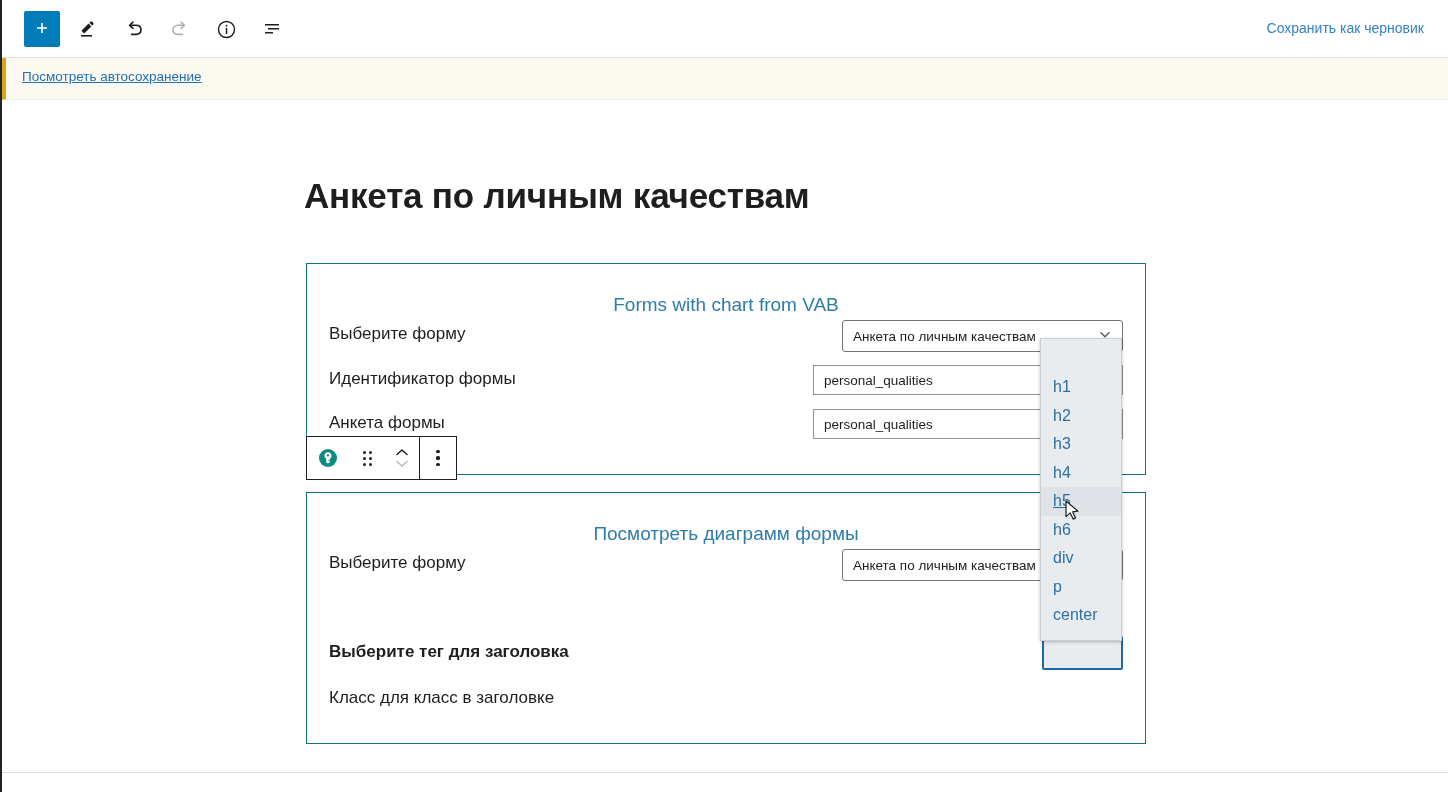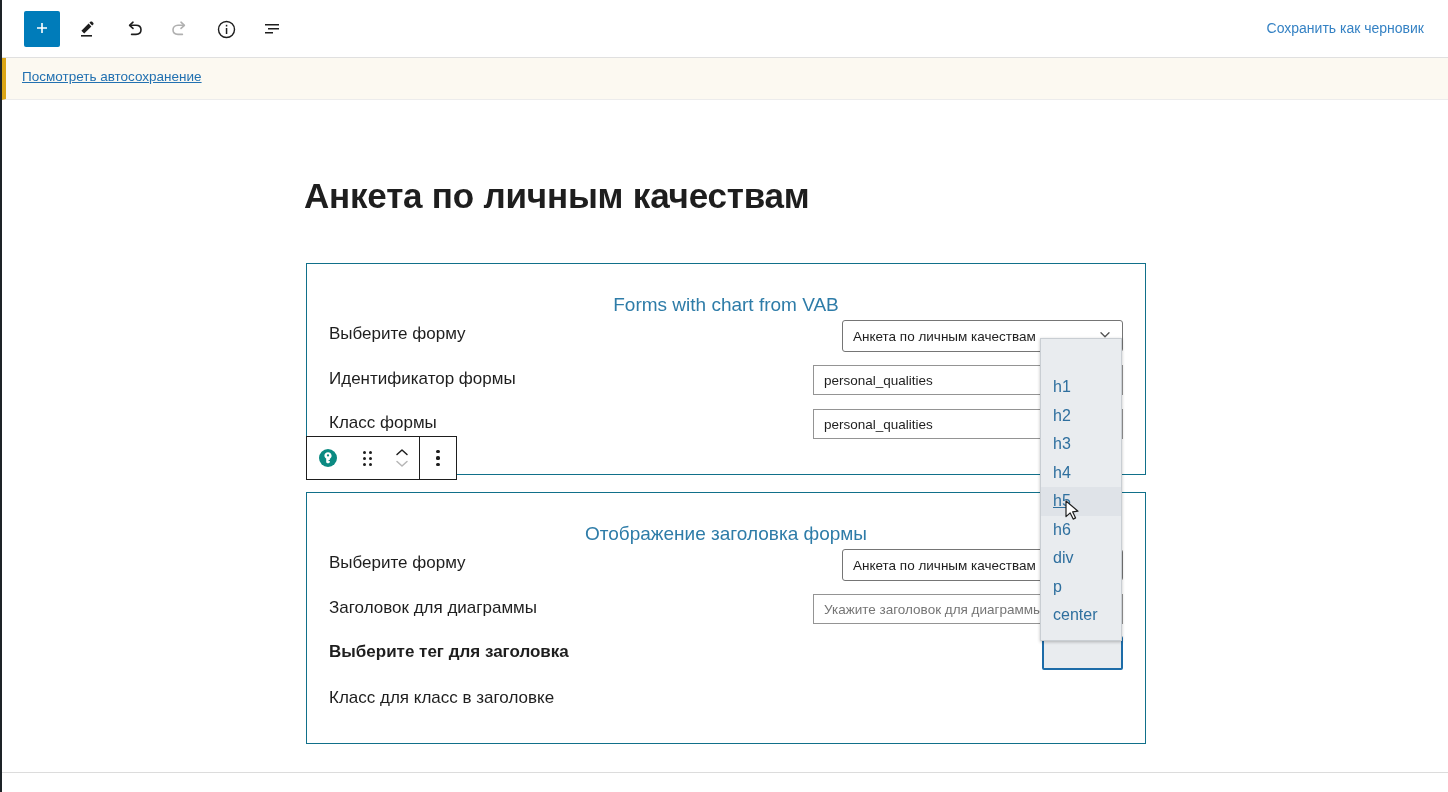--- a/index.html
+++ b/index.html
@@ -367,39 +367,35 @@
           </span>
         </div>
       </div>
 
       <div class="frow" style="top:99px;">
         <div class="flabel">Идентификатор формы</div>
         <input class="finput" style="left: 506px; width: 310px; top: 2px;" value="personal_qualities">
       </div>
 
       <div class="frow" style="top:143px;">
-        <div class="flabel">Класс формы</div>
+        <div class="flabel">Анкета формы</div>
         <input class="finput" style="left: 506px; width: 310px; top: 2px;" value="personal_qualities">
       </div>
     </div>
 
     <div class="form-block b2">
-      <div class="block-heading">Отображение заголовка формы</div>
+      <div class="block-heading">Посмотреть диаграмм формы</div>
 
       <div class="frow" style="top:54px;">
         <div class="flabel">Выберите форму</div>
         <div class="fselect" style="left:535px; width:281px; top:2px;">
           <span>Анкета по личным качествам</span>
         </div>
       </div>
 
-      <div class="frow" style="top:99px;">
-        <div class="flabel">Заголовок для диаграммы</div>
-        <input class="finput" style="left: 506px; width: 310px; top: 2px;" placeholder="Укажите заголовок для диаграммы">
-      </div>
 
       <div class="frow" style="top:143px;font-weight:bold;">
         <div class="flabel">Выберите тег для заголовка</div>
         <div class="fselect focused" style="left:735px; width:81px; top:0px; height:34px;">
           <span></span>
         </div>
       </div>
 
       <div class="frow" style="top:189px;">
         <div class="flabel">Класс для класс в заголовке</div>

